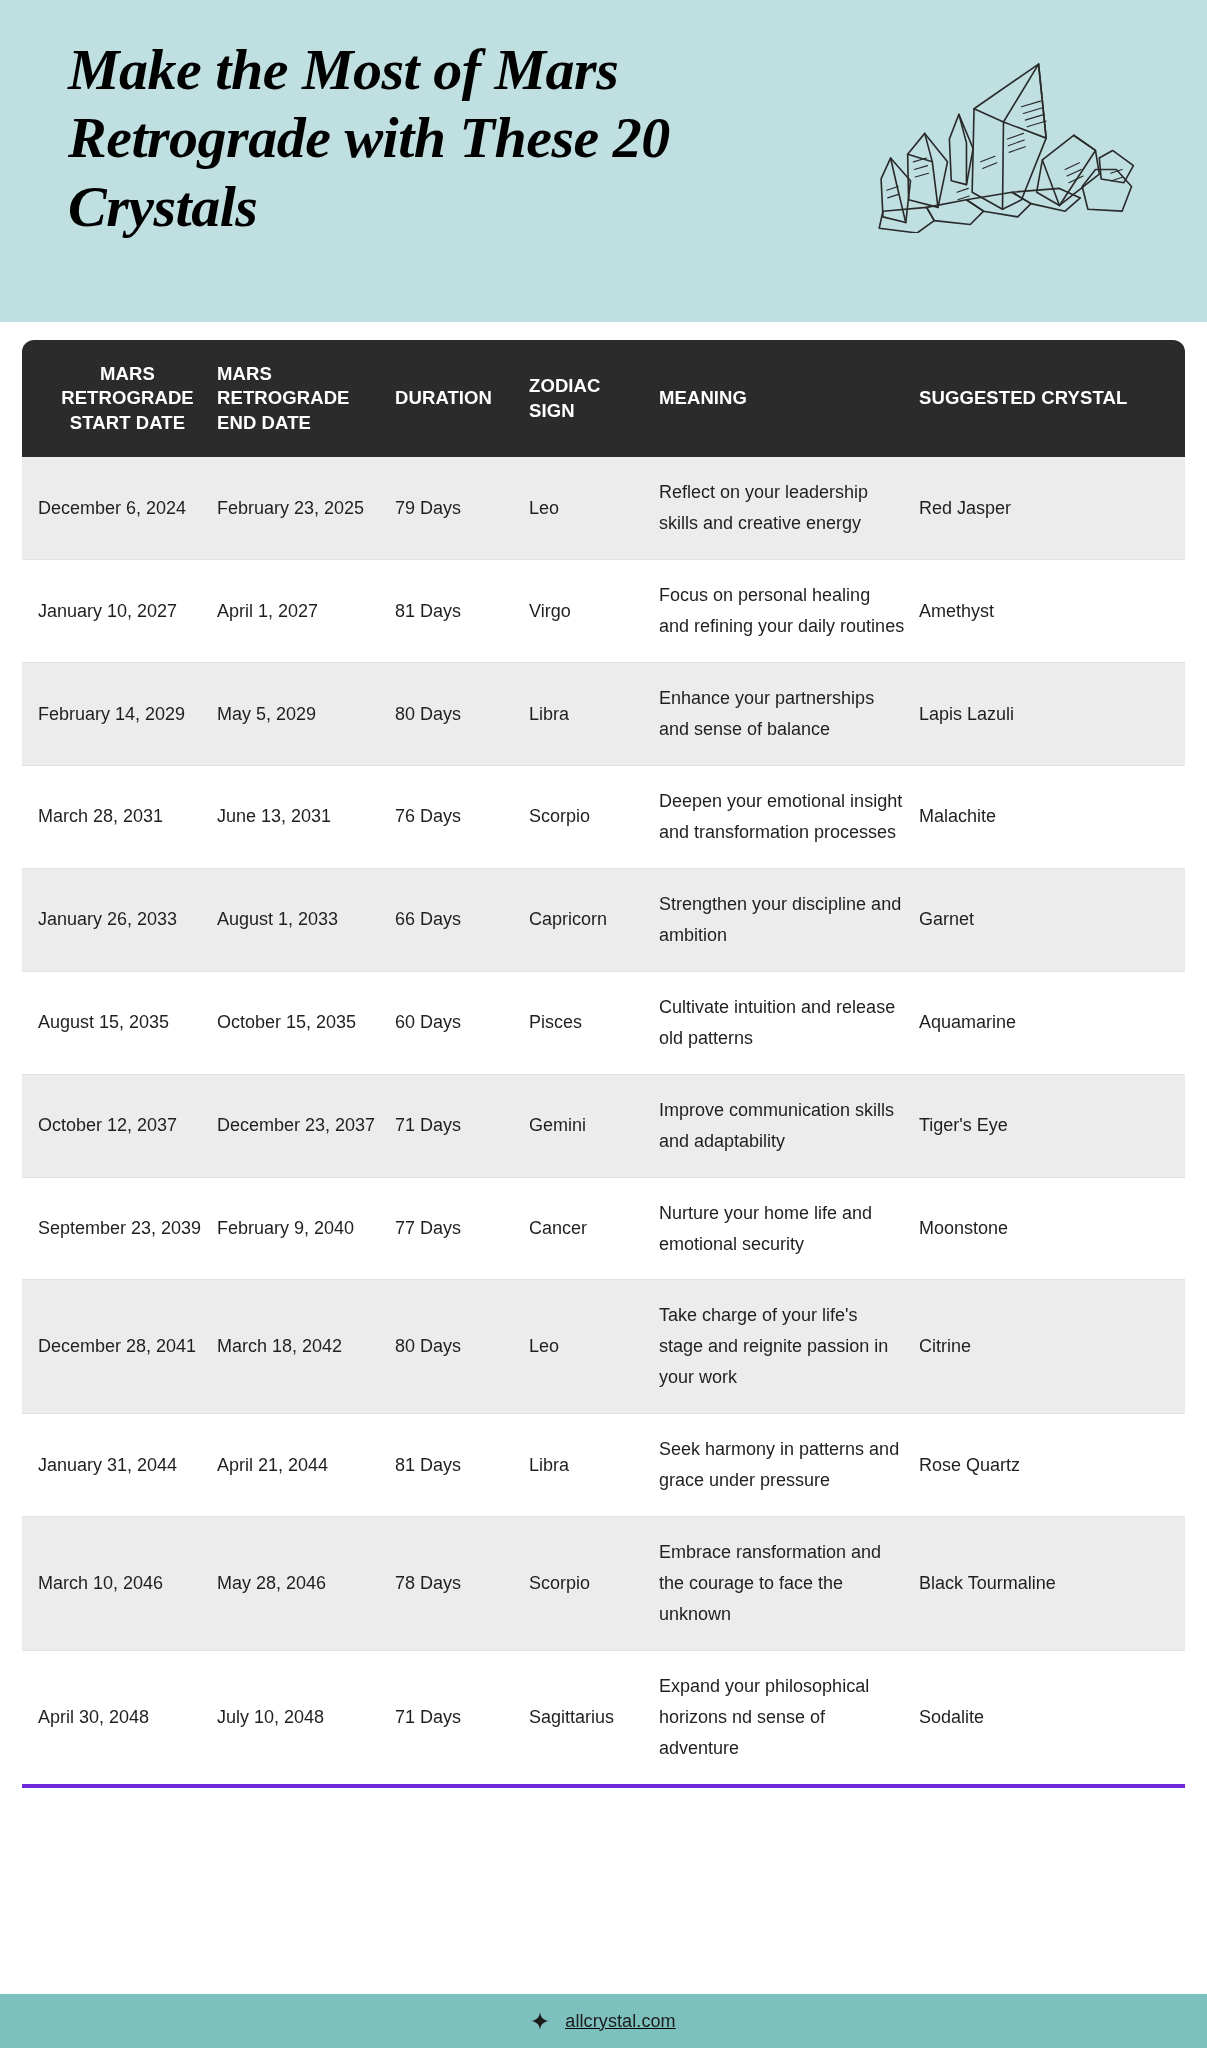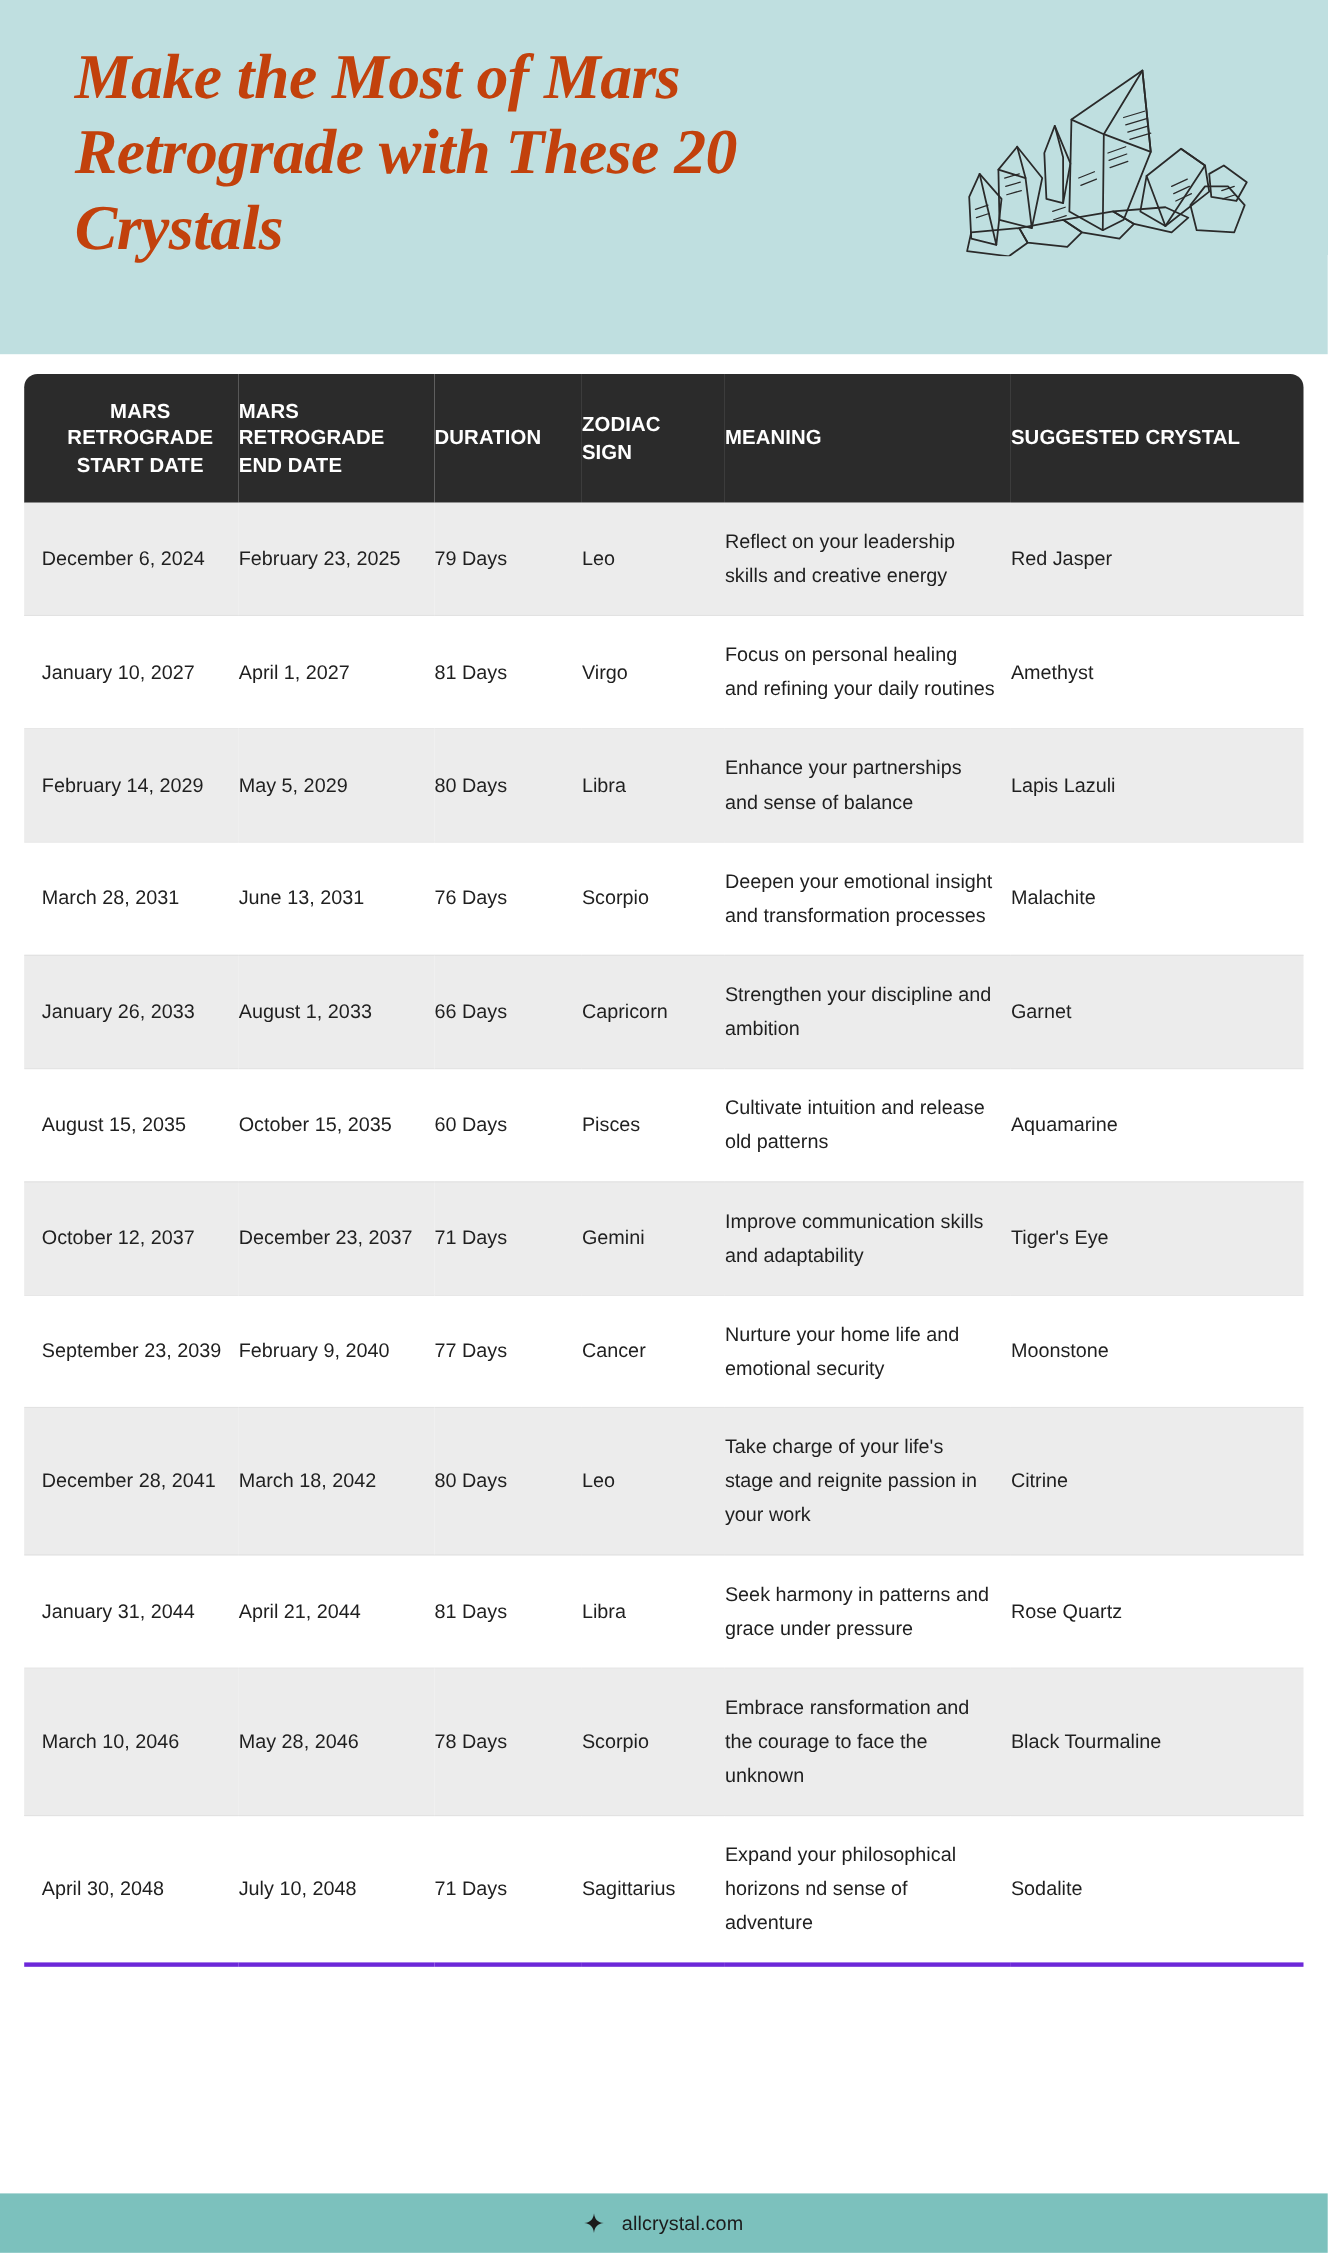--- a/index.html
+++ b/index.html
@@ -35,21 +35,21 @@
     position: absolute;
     left: 68px;
     top: 36px;
     width: 700px;
     font-family: "Liberation Serif", serif;
     font-weight: 700;
     font-style: italic;
     font-size: 58px;
     line-height: 1.18;
     letter-spacing: -0.5px;
-    color: #c2410c;
+    color: #000000;
     margin: 0;
   }
   .hero-illustration {
     position: absolute;
     right: 60px;
     top: 48px;
     width: 270px;
     height: 185px;
   }
   .hero-illustration svg {
@@ -128,20 +128,21 @@
     height: 54px;
     background: #7cc1bd;
     display: flex;
     align-items: center;
     justify-content: center;
   }
   .footer-inner {
     display: flex;
     align-items: center;
     gap: 16px;
+    text-decoration: underline;
   }
   .footer-sparkle {
     display: inline-block;
     width: 18px;
     height: 18px;
     line-height: 0;
     color: #1b1b1b;
   }
   .footer-sparkle svg { display: block; }
   .footer-text {

